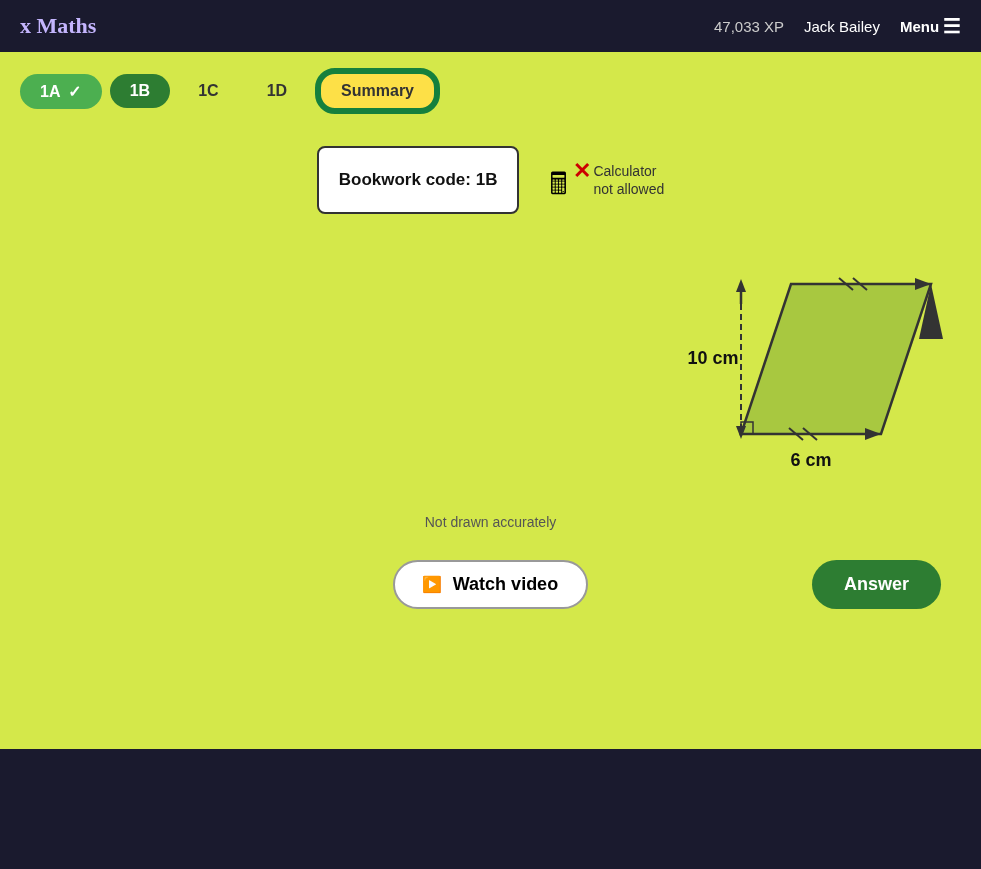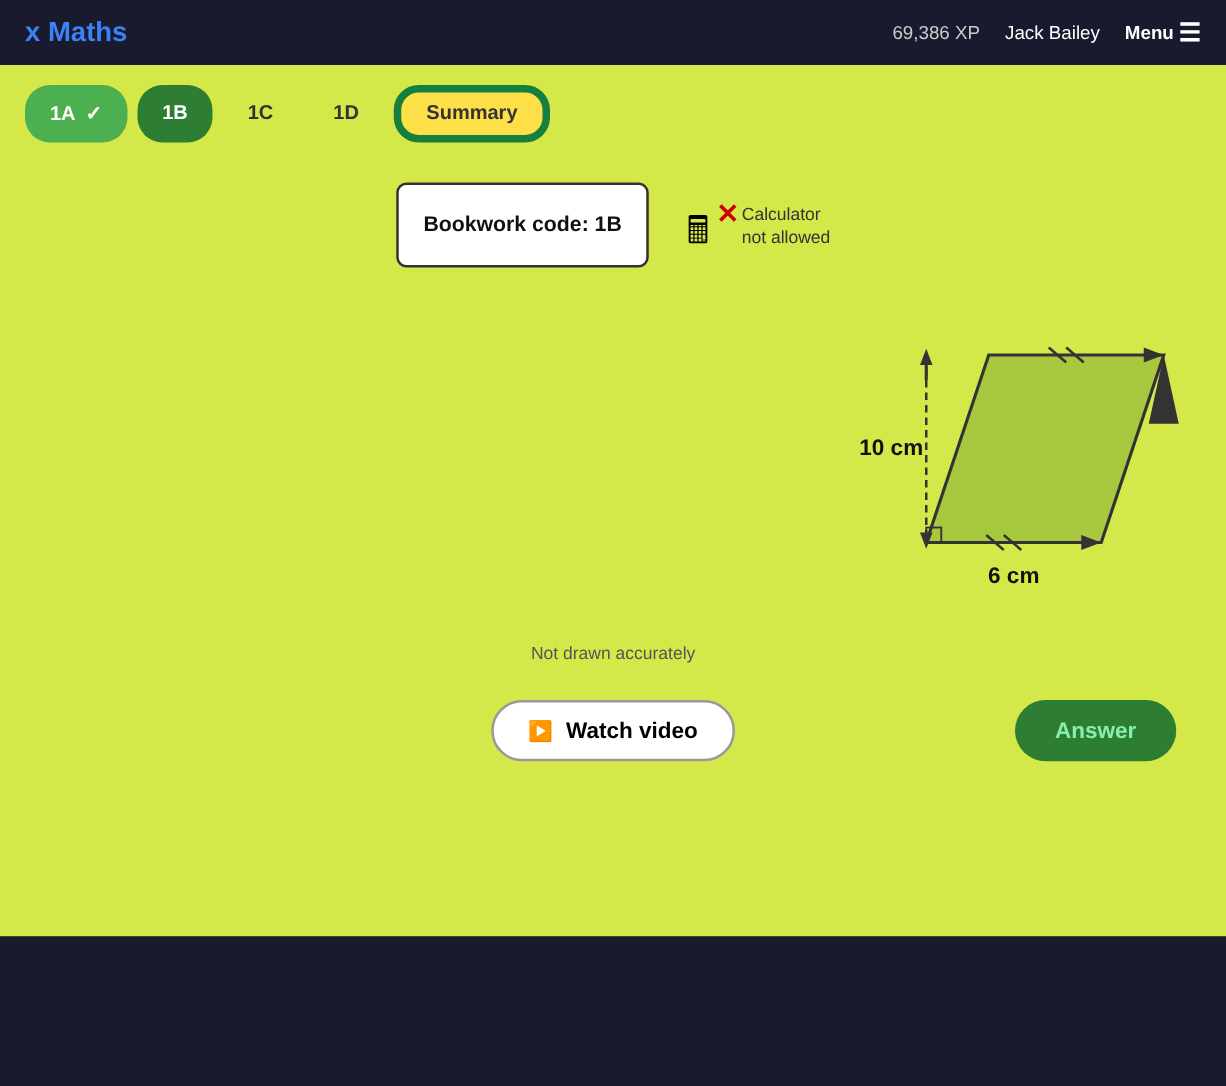--- a/index.html
+++ b/index.html
@@ -15,23 +15,24 @@
     
     .header {
       background: #1a1a2e;
       display: flex;
       align-items: center;
       justify-content: space-between;
       padding: 0 20px;
       height: 52px;
     }
     .header-left {
-      color: #3b82f6;
+      color: #c4b5fd;
       font-size: 22px;
       font-weight: 600;
+      font-family: Liberation Serif, serif;
     }
     .header-right {
       display: flex;
       align-items: center;
       gap: 20px;
       color: white;
     }
     .xp-label {
       font-size: 15px;
       color: #ccc;
@@ -59,20 +60,21 @@
     .main-content {
       background: #d4e84a;
       min-height: calc(869px - 52px - 120px);
       padding: 0;
     }
 
     
     .tabs-bar {
       background: #d4e84a;
       display: flex;
+      align-items: center;
       padding: 16px 20px 12px 20px;
       gap: 8px;
     }
     .tab {
       padding: 8px 20px;
       border-radius: 20px;
       font-size: 16px;
       font-weight: 600;
       cursor: pointer;
       border: none;
@@ -198,21 +200,21 @@
       align-items: center;
       gap: 10px;
     }
     .video-icon {
       font-size: 16px;
     }
     .answer-btn {
       position: absolute;
       right: 40px;
       background: #2d7d32;
-      color: #86efac;
+      color: #ffffff;
       border: none;
       border-radius: 25px;
       padding: 14px 32px;
       font-size: 18px;
       font-weight: 700;
       cursor: pointer;
     }
 
     
     .bottom-dark {
@@ -229,21 +231,21 @@
       width: 100%;
       height: 100%;
     }
   </style>
 </head>
 <body>
 
 <div class="header">
   <div class="header-left">x Maths</div>
   <div class="header-right">
-    <span class="xp-label">69,386 XP</span>
+    <span class="xp-label">47,033 XP</span>
     <span class="user-name">Jack Bailey</span>
     <button class="menu-btn">
       <span>Menu</span>
       <span class="hamburger-icon">☰</span>
     </button>
   </div>
 </div>
 
 <div class="main-content">
 

